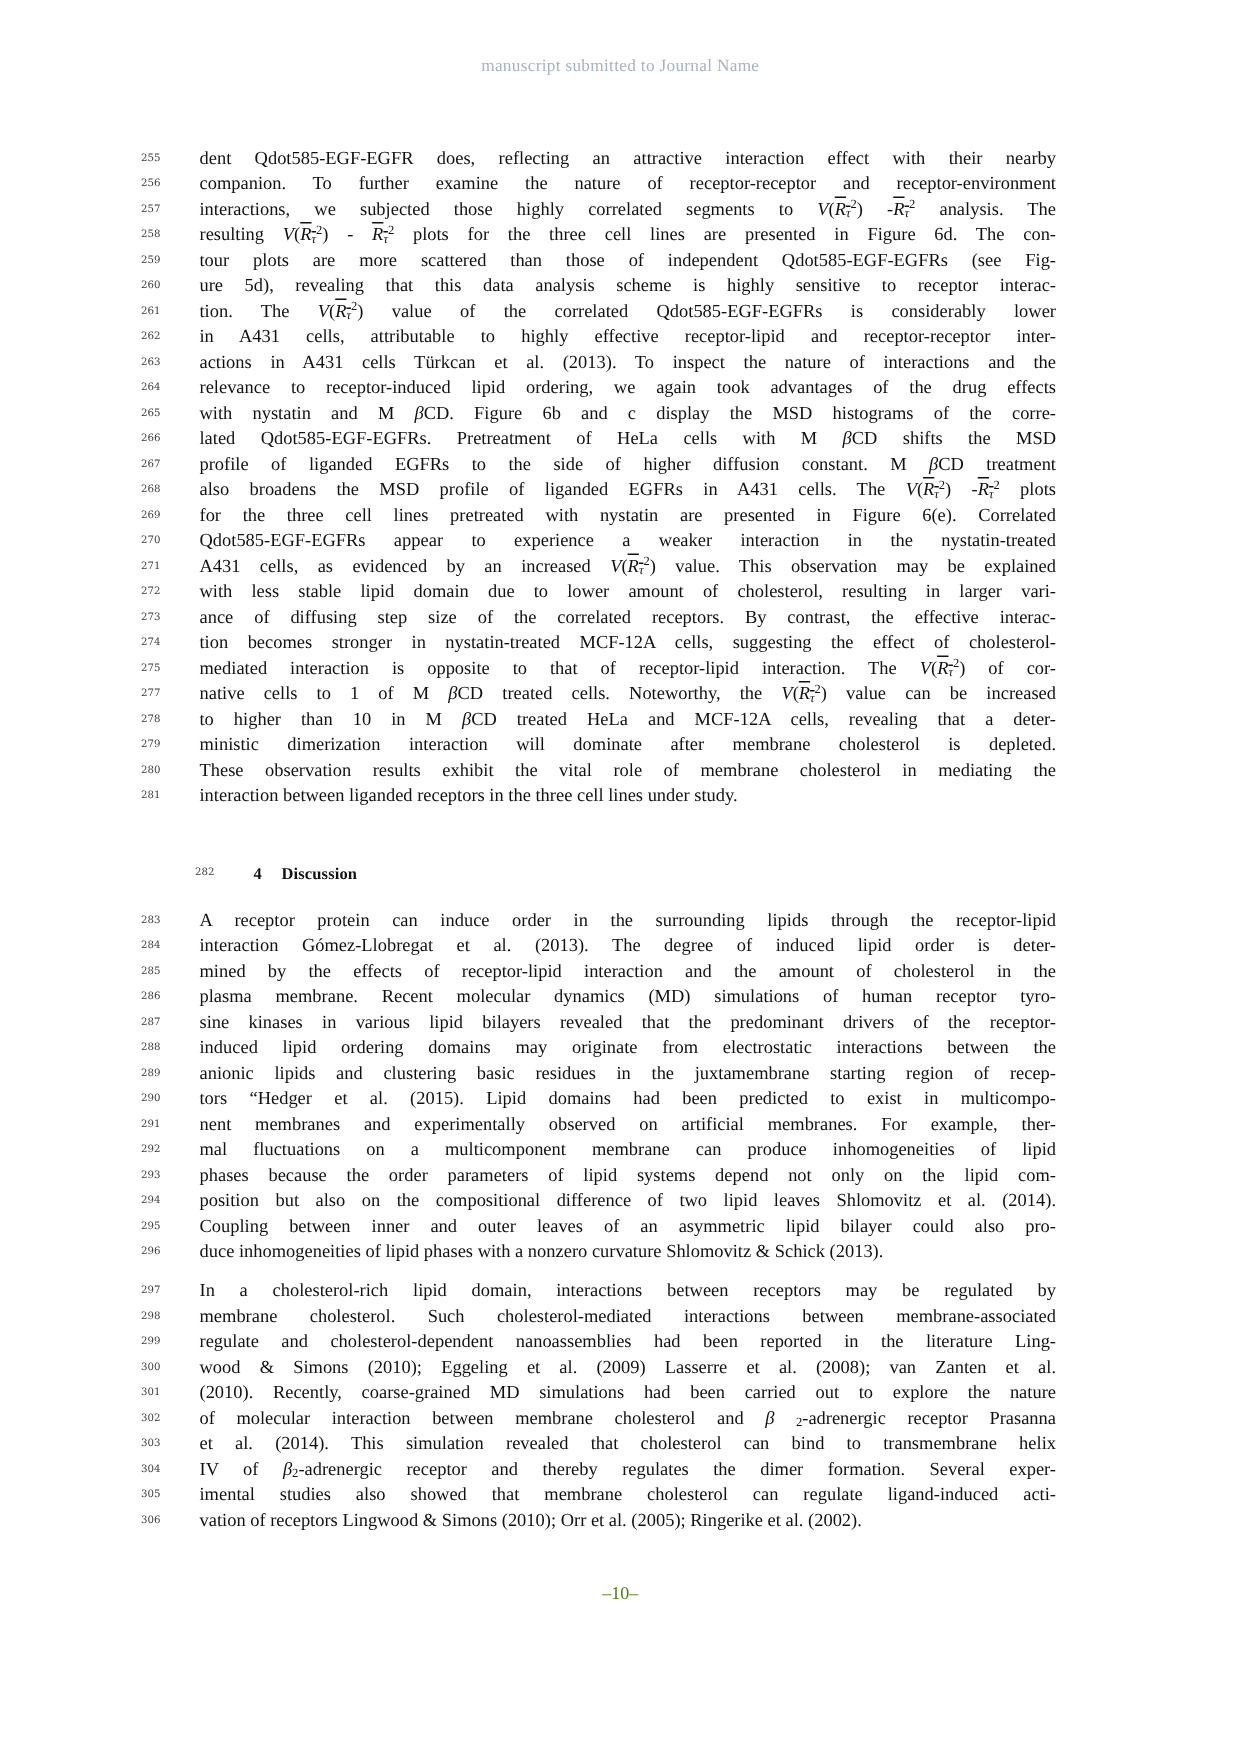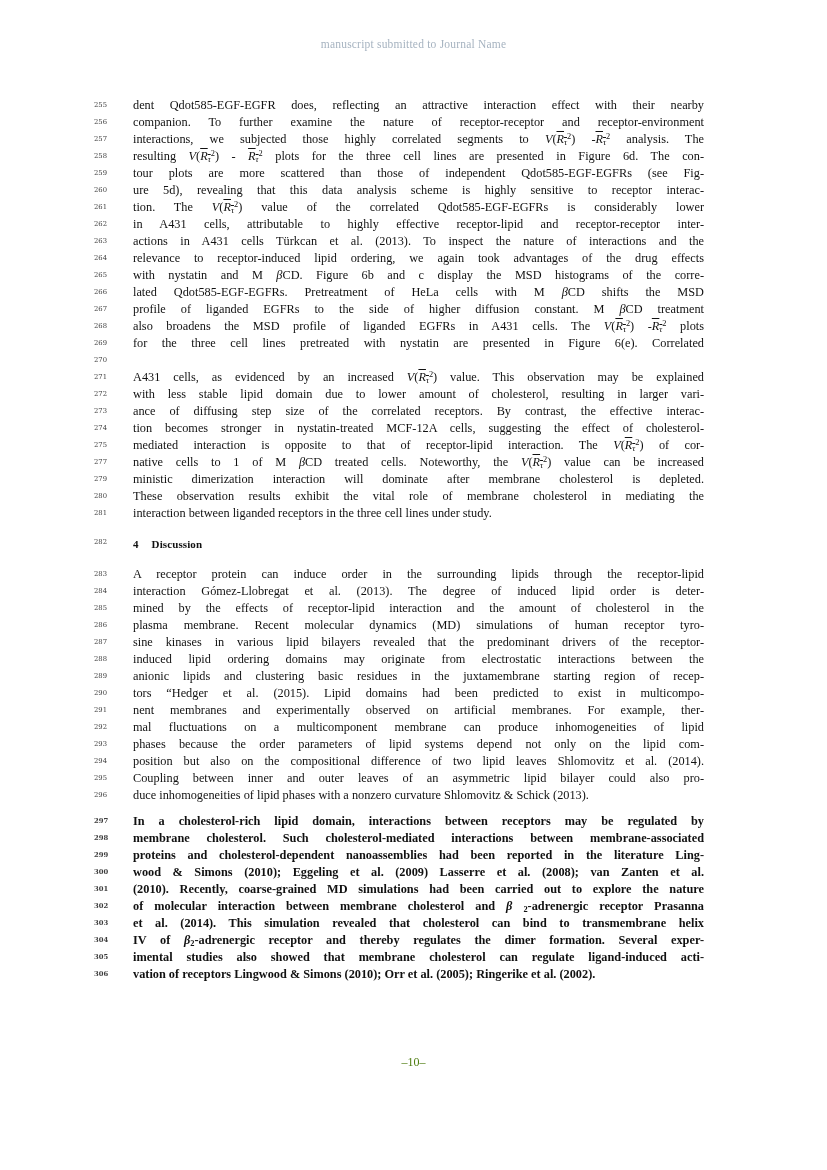--- a/index.html
+++ b/index.html
@@ -8,22 +8,22 @@
     font-family:"Liberation Serif","DejaVu Serif",serif; color:#111111;
     overflow:hidden; margin:0 auto;
   }
   .header {
     position:absolute; top:38px; left:0; width:100%;
     text-align:center; font-size:11.5px; color:#a6b3c0; letter-spacing:0.2px;
   }
   .header .journal { }
   .content { position:absolute; top:97px; left:0; width:100%; }
   .block { margin:0; }
-  .block.heading { margin-top:12px; margin-bottom:12px; }
-  .block.para + .block.para { margin-top:9px;font-weight:bold; }
+  .block.heading { margin-top:34px; margin-bottom:12px;padding-left:36px; }
+  .block.para + .block.para { margin-top:9px; }
   .line { position:relative; height:17px; }
   .heading-line { height:20px; }
   .lineno {
     position:absolute; left:94px; top:5px; font-size:6.8px; line-height:1;
     color:#3c3c3c; font-family:"DejaVu Serif",serif;
   }
   .linetext {
     display:block; margin-left:133px; width:571px;
     font-size:12.3px; line-height:17px;
     text-align:justify; text-align-last:justify;
@@ -109,20 +109,21 @@
         <div class="line">
           <span class="lineno">268</span>
           <span class="linetext">also broadens the MSD profile of liganded EGFRs in A431 cells. The <i>V</i>(<span class="ov"><i>R</i><sub><i>τ</i></sub></span><sup>2</sup>) -<span class="ov"><i>R</i><sub><i>τ</i></sub></span><sup>2</sup> plots</span>
         </div>
         <div class="line">
           <span class="lineno">269</span>
           <span class="linetext">for the three cell lines pretreated with nystatin are presented in Figure 6(e). Correlated</span>
         </div>
         <div class="line">
           <span class="lineno">270</span>
+          <span class="linetext">Qdot585-EGF-EGFRs appear to experience a weaker interaction in the nystatin-treated</span>
         </div>
         <div class="line">
           <span class="lineno">271</span>
           <span class="linetext">A431 cells, as evidenced by an increased <i>V</i>(<span class="ov"><i>R</i><sub><i>τ</i></sub></span><sup>2</sup>) value. This observation may be explained</span>
         </div>
         <div class="line">
           <span class="lineno">272</span>
           <span class="linetext">with less stable lipid domain due to lower amount of cholesterol, resulting in larger vari-</span>
         </div>
         <div class="line">
@@ -133,20 +134,24 @@
           <span class="lineno">274</span>
           <span class="linetext">tion becomes stronger in nystatin-treated MCF-12A cells, suggesting the effect of cholesterol-</span>
         </div>
         <div class="line">
           <span class="lineno">275</span>
           <span class="linetext">mediated interaction is opposite to that of receptor-lipid interaction. The <i>V</i>(<span class="ov"><i>R</i><sub><i>τ</i></sub></span><sup>2</sup>) of cor-</span>
         </div>
         <div class="line">
           <span class="lineno">277</span>
           <span class="linetext">native cells to 1 of M <i>β</i>CD treated cells. Noteworthy, the <i>V</i>(<span class="ov"><i>R</i><sub><i>τ</i></sub></span><sup>2</sup>) value can be increased</span>
+        </div>
+        <div class="line">
+          <span class="lineno">278</span>
+          <span class="linetext">to higher than 10 in M <i>β</i>CD treated HeLa and MCF-12A cells, revealing that a deter-</span>
         </div>
         <div class="line">
           <span class="lineno">279</span>
           <span class="linetext">ministic dimerization interaction will dominate after membrane cholesterol is depleted.</span>
         </div>
         <div class="line">
           <span class="lineno">280</span>
           <span class="linetext">These observation results exhibit the vital role of membrane cholesterol in mediating the</span>
         </div>
         <div class="line last">
@@ -222,21 +227,21 @@
         <div class="line">
           <span class="lineno">297</span>
           <span class="linetext">In a cholesterol-rich lipid domain, interactions between receptors may be regulated by</span>
         </div>
         <div class="line">
           <span class="lineno">298</span>
           <span class="linetext">membrane cholesterol. Such cholesterol-mediated interactions between membrane-associated</span>
         </div>
         <div class="line">
           <span class="lineno">299</span>
-          <span class="linetext">proteins and cholesterol-dependent nanoassemblies had been reported in the literature Ling-</span>
+          <span class="linetext">regulate and cholesterol-dependent nanoassemblies had been reported in the literature Ling-</span>
         </div>
         <div class="line">
           <span class="lineno">300</span>
           <span class="linetext">wood &amp; Simons (2010); Eggeling et al. (2009) Lasserre et al. (2008); van Zanten et al.</span>
         </div>
         <div class="line">
           <span class="lineno">301</span>
           <span class="linetext">(2010). Recently, coarse-grained MD simulations had been carried out to explore the nature</span>
         </div>
         <div class="line">

